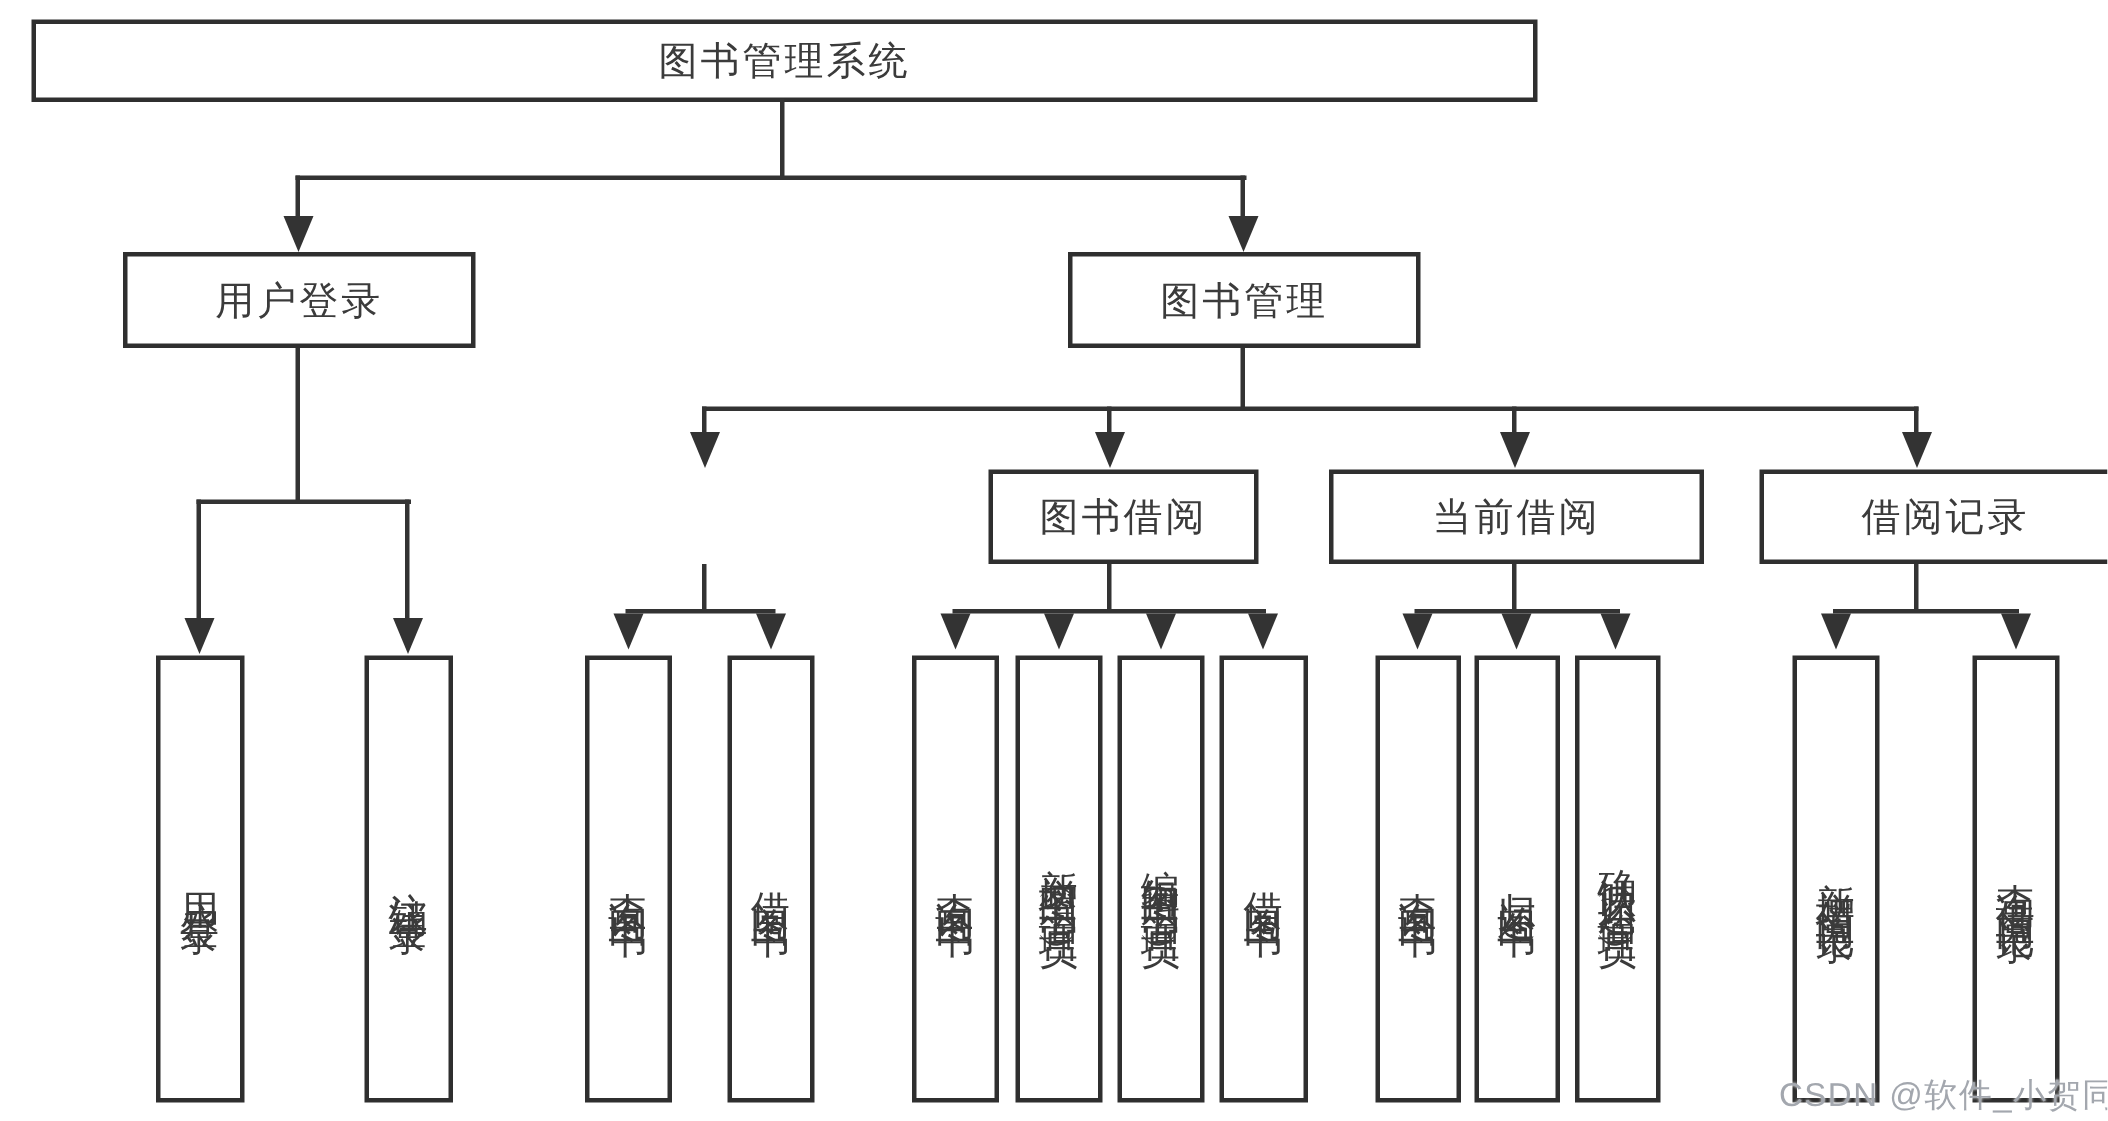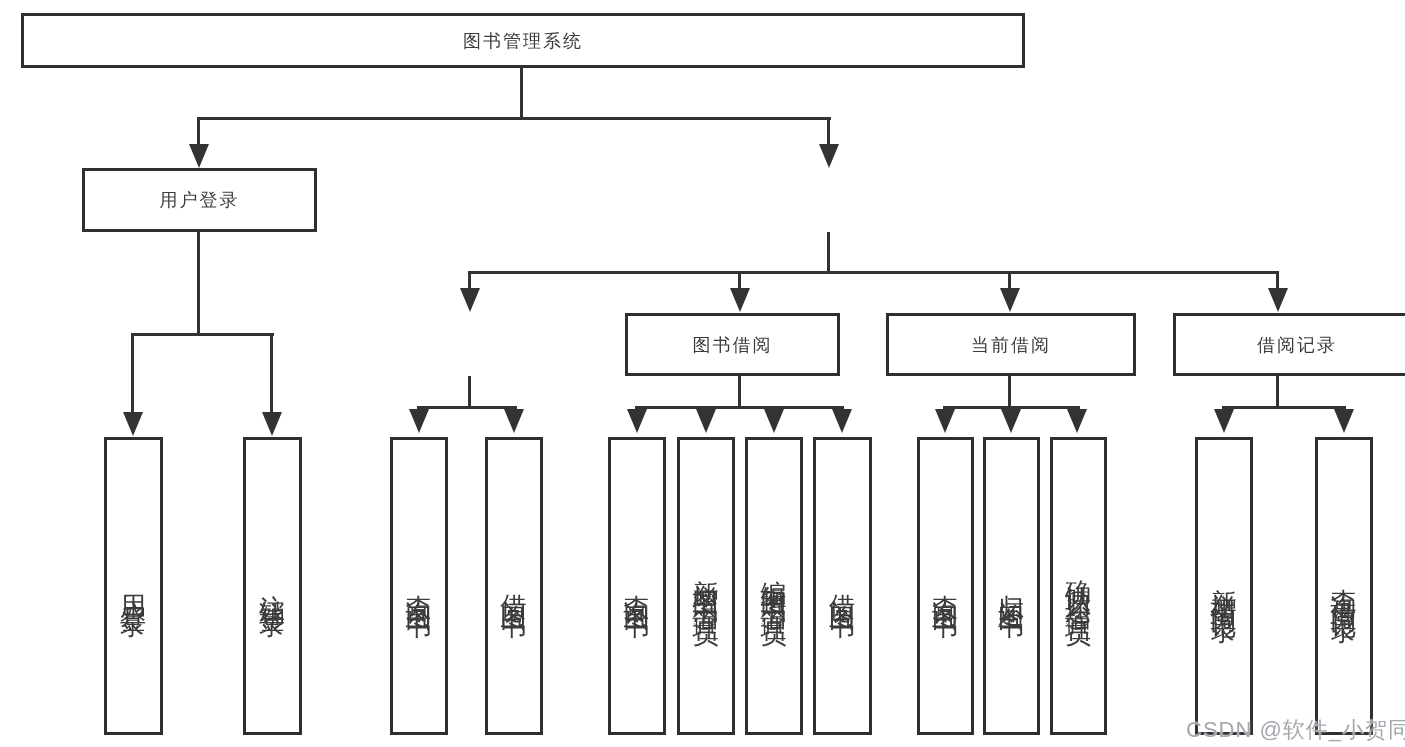--- a/index.html
+++ b/index.html
@@ -12,21 +12,21 @@
   html,body{margin:0;padding:0;background:var(--background);}
   #stage{
     position:relative;width:1405px;height:747px;background:var(--background);
     font-family:"Liberation Sans","DejaVu Sans",sans-serif;color:var(--text);
     overflow:hidden;
   }
   .box{
     position:absolute;box-sizing:border-box;border:3px solid var(--box-border);
     background:var(--background);display:flex;align-items:center;justify-content:center;
   }
-  .hlbl{font-size:18px;letter-spacing:2px;white-space:nowrap;color:var(--text);}
+  .hlbl{font-size:26px;letter-spacing:2px;white-space:nowrap;color:var(--text);}
   .vlbl{
     writing-mode:vertical-rl;text-orientation:mixed;
     font-size:26px;letter-spacing:6px;line-height:1;white-space:nowrap;color:var(--text);
   }
   .vl{position:absolute;width:3px;background:var(--line);}
   .hl{position:absolute;height:3px;background:var(--line);}
   .arrow{
     position:absolute;width:0;height:0;
     border-left:10px solid transparent;border-right:10px solid transparent;
     border-top:24px solid var(--line);
@@ -48,40 +48,43 @@
   <div class="vl" style="left:520px;top:66px;height:54px"></div>
   <div class="hl" style="left:197px;top:117px;width:634px"></div>
   <div class="vl" style="left:197px;top:117px;height:30px"></div>
   <div class="vl" style="left:827px;top:117px;height:30px"></div>
   <div class="arrow" style="left:189px;top:144px"></div>
   <div class="arrow" style="left:819px;top:144px"></div>
 
   <div class="box" style="left:82px;top:168px;width:235px;height:64px">
     <span class="hlbl">用户登录</span>
   </div>
+  <div class="box" style="left:712px;top:168px;width:235px;height:64px">
+    <span class="hlbl">图书管理</span>
+  </div>
 
   <div class="vl" style="left:197px;top:232px;height:103px"></div>
   <div class="hl" style="left:131px;top:333px;width:143px"></div>
   <div class="vl" style="left:131px;top:333px;height:82px"></div>
   <div class="vl" style="left:270px;top:333px;height:82px"></div>
   <div class="arrow" style="left:123px;top:412px"></div>
   <div class="arrow" style="left:262px;top:412px"></div>
 
   <div class="vl" style="left:827px;top:232px;height:42px"></div>
   <div class="hl" style="left:468px;top:271px;width:811px"></div>
   <div class="vl" style="left:468px;top:271px;height:20px"></div>
   <div class="vl" style="left:738px;top:271px;height:20px"></div>
   <div class="vl" style="left:1008px;top:271px;height:20px"></div>
   <div class="vl" style="left:1276px;top:271px;height:20px"></div>
   <div class="arrow" style="left:460px;top:288px"></div>
   <div class="arrow" style="left:730px;top:288px"></div>
   <div class="arrow" style="left:1000px;top:288px"></div>
   <div class="arrow" style="left:1268px;top:288px"></div>
 
-  <div class="box" style="left:625px;top:313px;width:215px;height:63px">
+  <div class="box" style="left:659px;top:313px;width:180px;height:63px">
     <span class="hlbl">图书借阅</span>
   </div>
   <div class="box" style="left:886px;top:313px;width:250px;height:63px">
     <span class="hlbl">当前借阅</span>
   </div>
   <div class="box" style="left:1173px;top:313px;width:248px;height:63px">
     <span class="hlbl">借阅记录</span>
   </div>
 
   <div class="vl" style="left:468px;top:376px;height:32px"></div>

